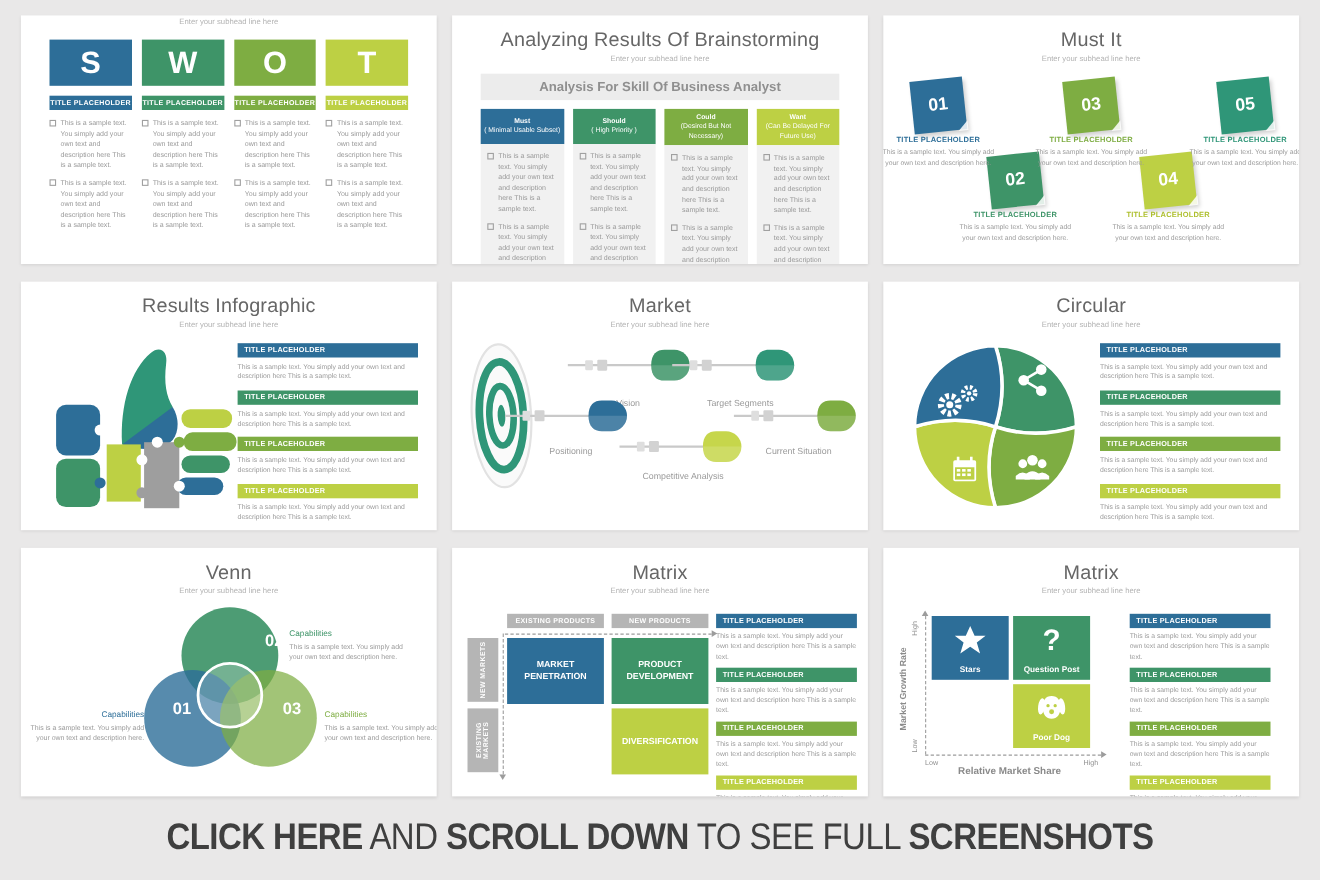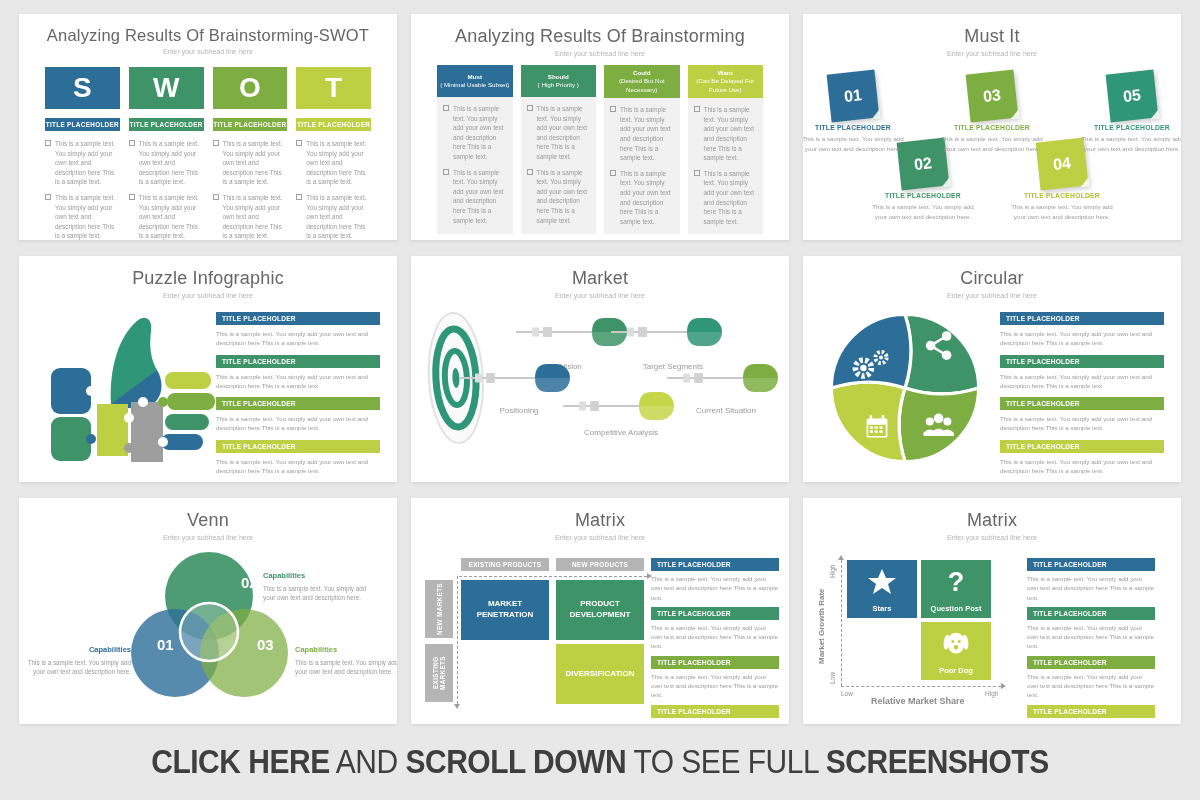--- a/index.html
+++ b/index.html
@@ -38,21 +38,21 @@
   .info-list{position:absolute;width:164px}
   .info-list.narrow{width:128px}
   .info-bar{height:13px;line-height:13px;color:#fff;font-size:6.6px;font-weight:bold;padding-left:6px;letter-spacing:.2px}
   .info-txt{font-size:6.2px;color:#9a9a9a;line-height:1.5;margin:4px 0 7px}
   .info-list.narrow .info-txt{margin:3px 0 5px}
   
   .dart{position:absolute}
   .t-label{position:absolute;font-size:8px;color:#9a9a9a;white-space:nowrap;transform:translateX(-50%)}
   
   .venn-block{position:absolute;width:104px;font-size:6.3px;color:#9a9a9a;line-height:1.55}
-  .venn-cap{font-size:7.5px;font-weight:bold;margin-bottom:2px}
+  .venn-cap{font-size:7.5px;font-weight:normal;margin-bottom:2px}
   .venn-num{position:absolute;color:#fff;font-size:15px;font-weight:bold}
   
   .ax-colhead{position:absolute;height:13px;width:88px;line-height:13px;text-align:center;color:#fff;font-size:6.4px;font-weight:bold;letter-spacing:.3px}
   .ax-rowhead{position:absolute;width:28px;height:58px;color:#fff;font-size:6.3px;font-weight:bold;letter-spacing:.4px;display:flex;align-items:center;justify-content:center;writing-mode:vertical-rl;transform:rotate(180deg);text-align:center}
   .ax-cell{position:absolute;width:88px;height:60px;display:flex;align-items:center;justify-content:center;text-align:center;color:#fff;font-size:8px;font-weight:bold;line-height:1.35;padding:0 8px;box-sizing:border-box}
   .dash-h{position:absolute;border-top:1px dashed #9c9c9c}
   .dash-v{position:absolute;border-left:1px dashed #9c9c9c}
   .arr-r{position:absolute;width:0;height:0;border-top:3px solid transparent;border-bottom:3px solid transparent;border-left:5px solid #9c9c9c}
   .arr-d{position:absolute;width:0;height:0;border-left:3px solid transparent;border-right:3px solid transparent;border-top:5px solid #9c9c9c}
   .arr-u{position:absolute;width:0;height:0;border-left:3px solid transparent;border-right:3px solid transparent;border-bottom:5px solid #9c9c9c}
@@ -68,21 +68,20 @@
   .footer{position:absolute;left:0;top:724px;width:1200px;height:76px;display:flex;align-items:center;justify-content:center;color:#3f3f3f;font-size:30px;letter-spacing:-.5px;transform-origin:center;white-space:pre}
   .footer .seg{transform:scaleY(1.12);display:inline-block;white-space:pre}
   .footer .b{font-weight:bold}
 </style>
 </head>
 <body>
 
 <div class="grid">
 
   <div class="card card--swot">
-    <div class="slide-title">Analyzing Results Of Brainstorming-SWOT</div>
     <div class="subhead">Enter your subhead line here</div>
     <div class="swot-cols">
       <div class="swot-col">
         <div class="swot-letter bg-blue">S</div>
         <div class="swot-bar bg-blue">TITLE PLACEHOLDER</div>
         <div class="bullets">
           <div class="bullet">
               <span class="sq"></span>
               <span>This is a sample text. You simply add your own text and description here This is a sample text.</span>
             </div>
@@ -133,20 +132,21 @@
               <span>This is a sample text. You simply add your own text and description here This is a sample text.</span>
             </div>
         </div>
       </div>
     </div>
   </div>
 
   <div class="card">
     <div class="slide-title">Analyzing Results Of Brainstorming</div>
     <div class="subhead">Enter your subhead line here</div>
+    <div class="banner">Analysis For Skill Of Business Analyst</div>
     <div class="bs-cols">
       <div class="bs-col">
         <div class="bs-head bg-blue">
           <span class="l1">Must</span>
           <span class="l2">( Minimal Usable Subset)</span>
         </div>
         <div class="bs-body">
           <div class="bullet">
               <span class="sq"></span>
               <span>This is a sample text. You simply add your own text and description here This is a sample text.</span>
@@ -232,21 +232,21 @@
       <div class="note-title t-lime">TITLE PLACEHOLDER</div>
       <div class="note-text">This is a sample text. You simply add your own text and description here.</div>
     </div>
     <div class="note-block" style="left:277px;top:110px">
       <div class="note-title t-teal">TITLE PLACEHOLDER</div>
       <div class="note-text">This is a sample text. You simply add your own text and description here.</div>
     </div>
   </div>
 
   <div class="card">
-    <div class="slide-title">Puzzle Infographic</div>
+    <div class="slide-title">Results Infographic</div>
     <div class="subhead">Enter your subhead line here</div>
     <svg style="position:absolute;left:26px;top:52px" width="172" height="160" viewBox="0 0 172 160">
       <path d="M66,96 C64,60 74,28 92,13 C100,6 108,11 106,23 C104,40 106,52 112,62 L84,96 Z" fill="#2f9678"></path>
       <path d="M66,96 L112,62 C118,72 118,84 112,92 C104,101 84,103 66,96 Z" fill="#2d6e98"></path>
       <rect x="6" y="60" width="40" height="46" rx="9" fill="#2d6e98"></rect>
       <rect x="6" y="109" width="40" height="44" rx="9" fill="#3e9468"></rect>
       <rect x="52" y="96" width="31" height="52" fill="#bdd044"></rect>
       <rect x="86" y="94" width="32" height="60" fill="#9e9e9e"></rect>
       <rect x="120" y="64" width="46" height="17" rx="8" fill="#bdd044"></rect>
       <rect x="122" y="85" width="48" height="17" rx="8" fill="#7ead42"></rect>

